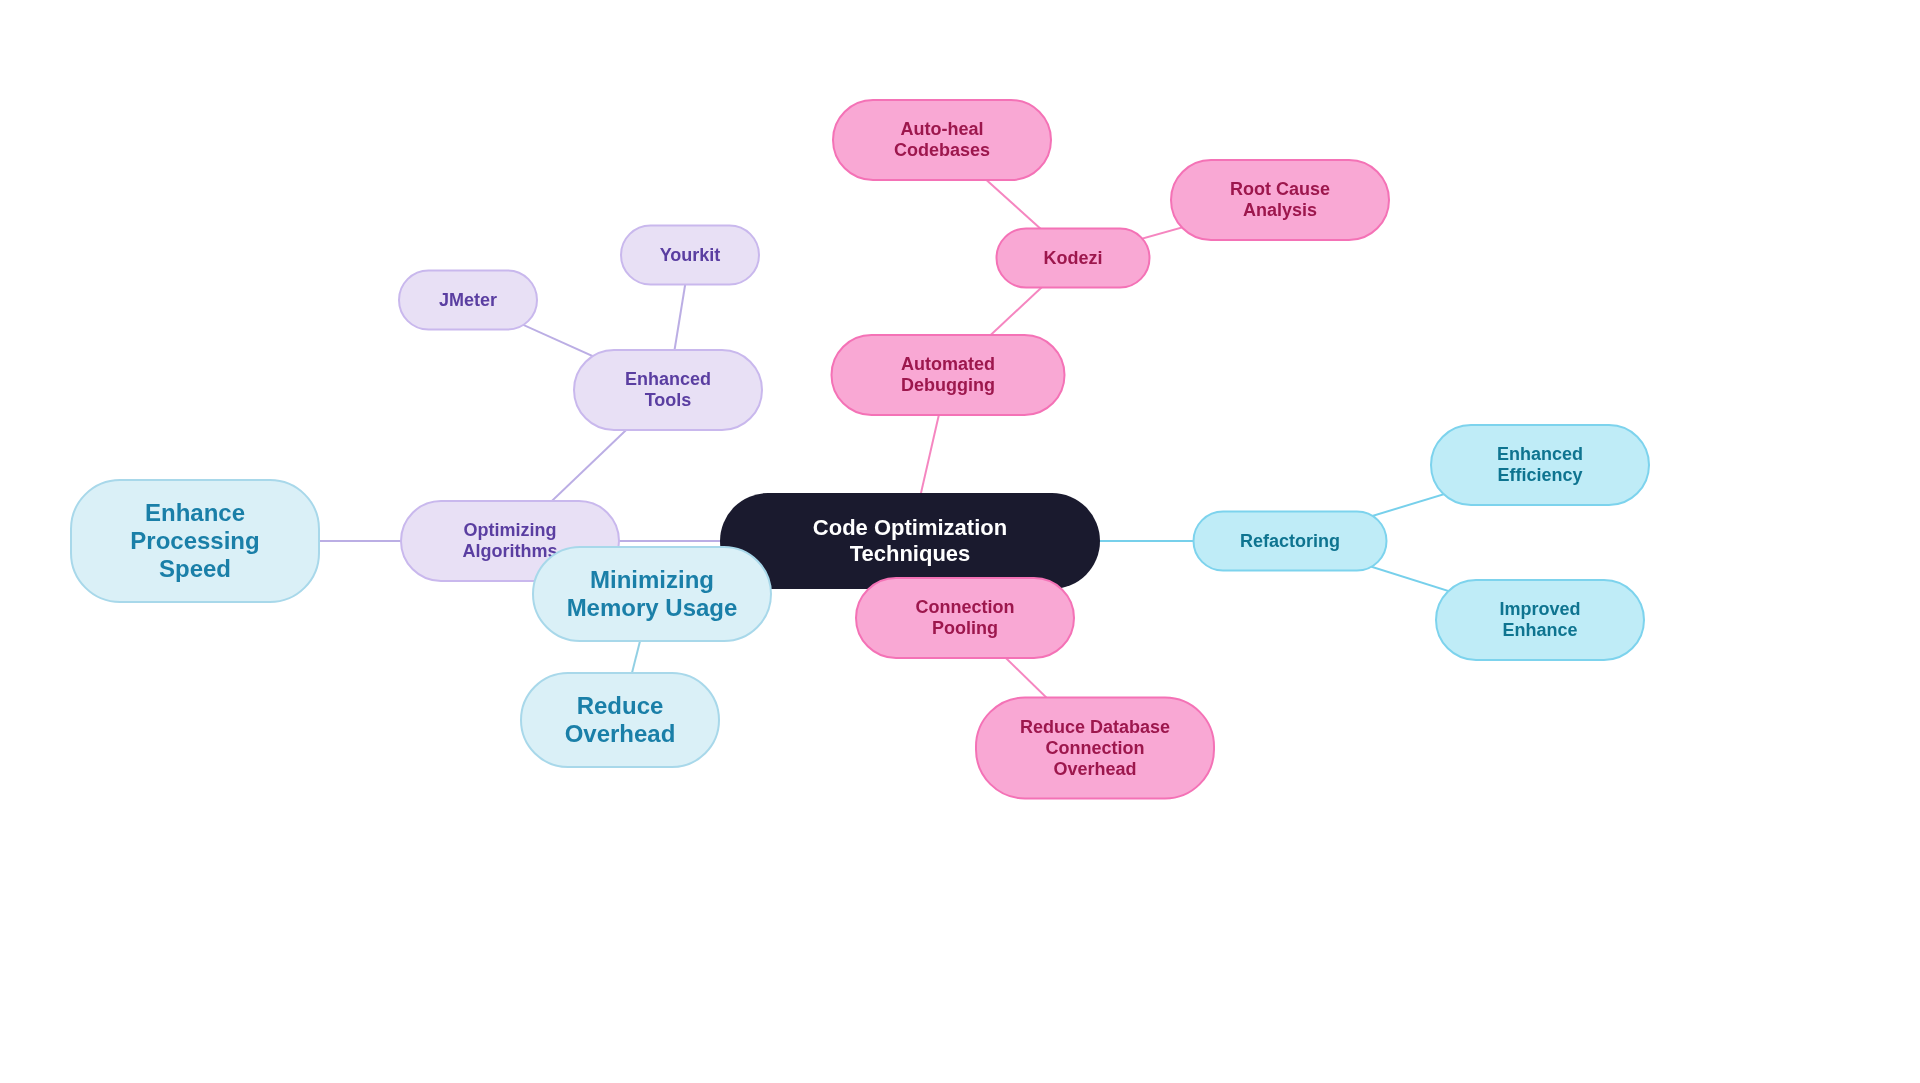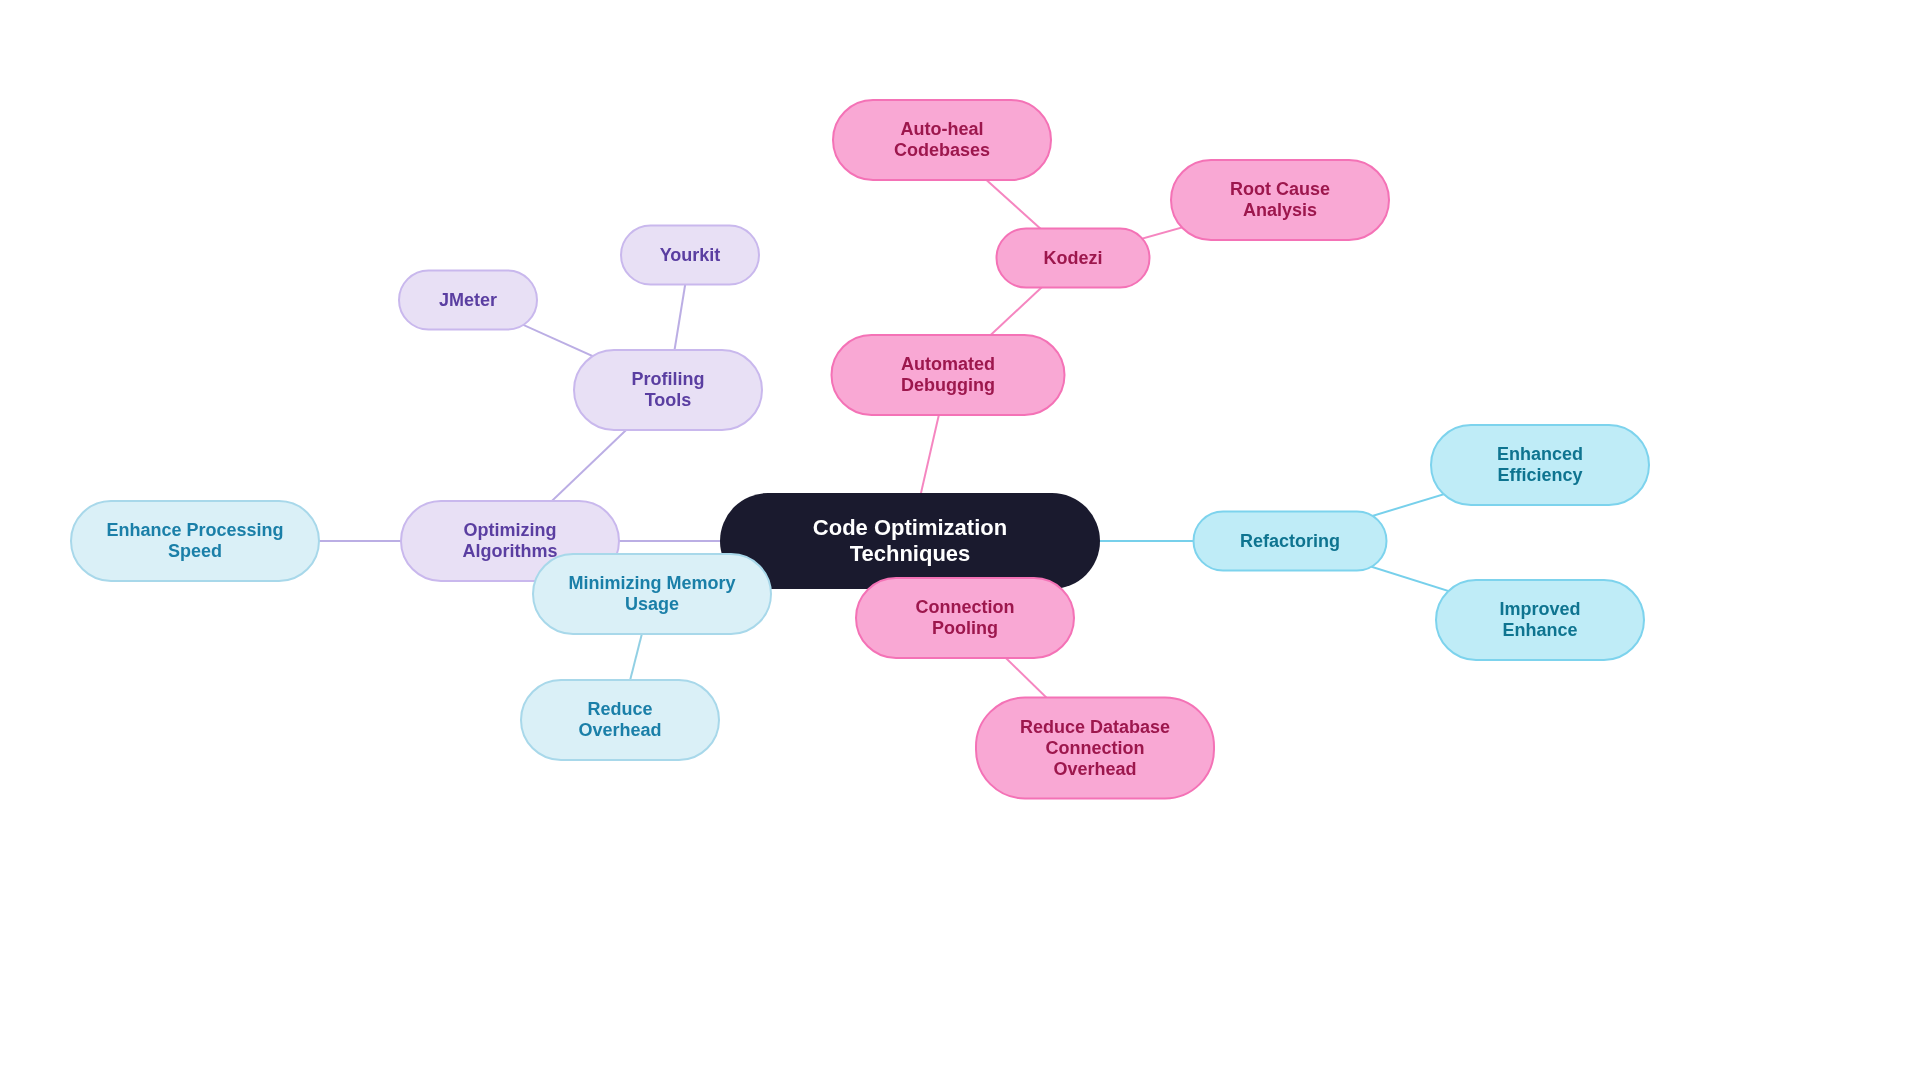--- a/index.html
+++ b/index.html
@@ -47,21 +47,21 @@
       background: #e8e0f5;
       color: #5a3ea1;
       border: 2px solid #c9b8ed;
       font-size: 18px;
       padding: 18px 32px;
     }
     .node-blue {
       background: #daf0f7;
       color: #1a7fa8;
       border: 2px solid #a8d8ea;
-      font-size: 18px;
+      font-size: 24px;
       padding: 18px 32px;
     }
     .node-pink-bright {
       background: #f9a8d4;
       color: #9d174d;
       border: 2px solid #f472b6;
       font-size: 18px;
       padding: 18px 32px;
     }
     .node-blue-light {
@@ -101,21 +101,21 @@
 
   <div class="node node-purple" id="node-optimizing_algorithms" style="left:510px;top:541px;width:220px;">
     <span>Optimizing Algorithms</span>
   </div>
 
   <div class="node node-blue" id="node-enhance_processing_speed" style="left:195px;top:541px;width:250px;">
     <span>Enhance Processing Speed</span>
   </div>
 
   <div class="node node-purple" id="node-profiling_tools" style="left:668px;top:390px;width:190px;">
-    <span>Profiling Tools</span>
+    <span>Enhanced Tools</span>
   </div>
 
   <div class="node node-purple" id="node-jmeter" style="left:468px;top:300px;width:140px;">
     <span>JMeter</span>
   </div>
 
   <div class="node node-purple" id="node-yourkit" style="left:690px;top:255px;width:140px;">
     <span>Yourkit</span>
   </div>
 

